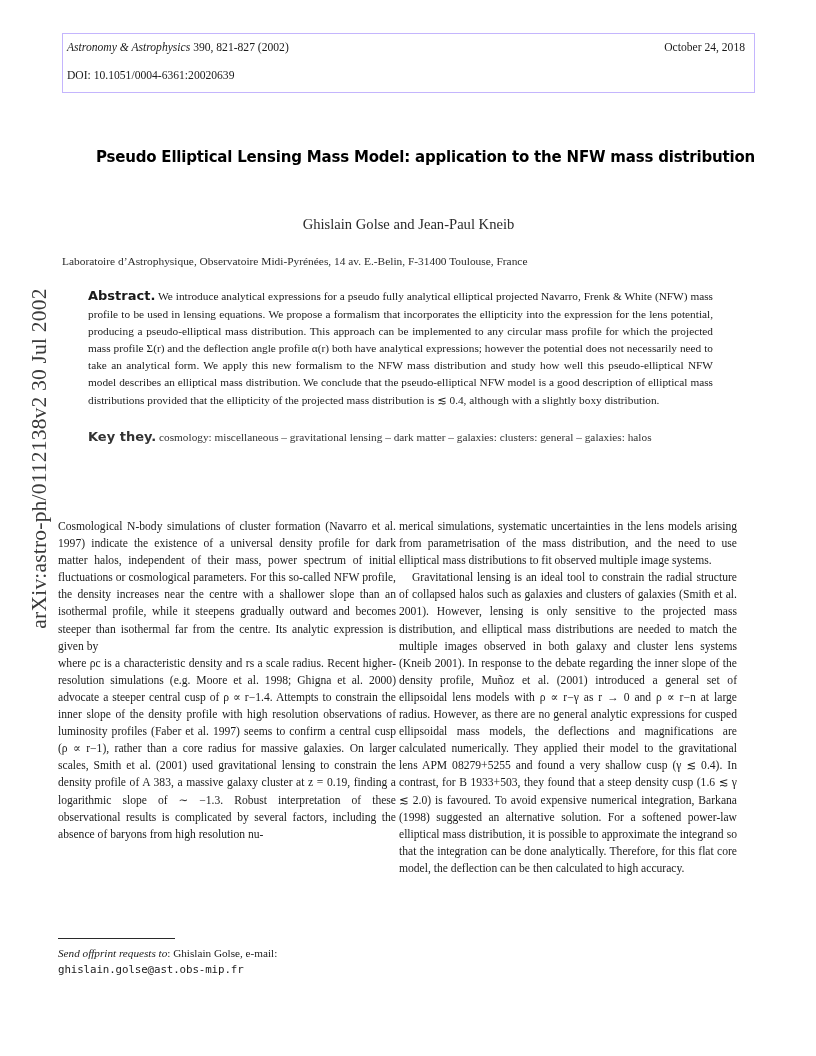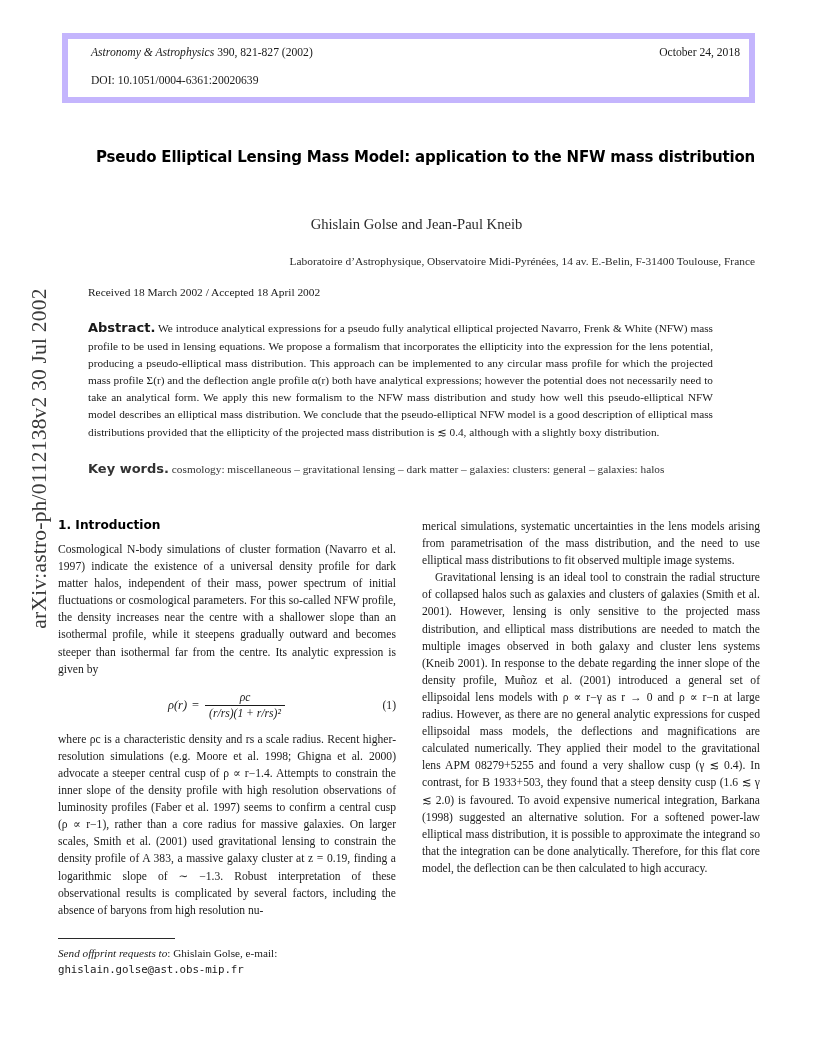--- a/index.html
+++ b/index.html
@@ -33,22 +33,22 @@
     white-space: nowrap;
   }
 
   
   .header-box {
     position: absolute;
     left: 62px;
     top: 33px;
     width: 693px;
     box-sizing: border-box;
-    border: 6px solid #c4b5fd;
-    padding: 6px 9px 7px 23px;
+    border: 1px solid #c4b5fd;
+    padding: 6px 9px 7px 4px;
     font-size: 11.6px;
     line-height: 1.42;
   }
   .header-row {
     display: flex;
     justify-content: space-between;
     align-items: baseline;
   }
   .journal-ref { font-style: normal; }
   .journal-ref .jname { font-style: italic; }
@@ -64,33 +64,33 @@
     text-align: right;
     font-family: "DejaVu Sans", "Liberation Sans", sans-serif;
     font-weight: bold;
     font-size: 15px;
     line-height: 1.33;
     letter-spacing: -0.2px;
     color: #000;
   }
   .authors {
     position: absolute;
-    left: 70px;
+    left: 62px;
     top: 216px;
     width: 693px;
     text-align: center;
     font-size: 14.6px;
     color: #2a2a2a;
   }
   .affiliation {
     position: absolute;
     left: 62px;
     top: 255px;
     width: 693px;
-    text-align: right;
+    text-align: left;
     font-size: 11.4px;
     color: #2a2a2a;
   }
 
   
   .abs-block {
     position: absolute;
     left: 88px;
     top: 286px;
     width: 625px;
@@ -125,21 +125,21 @@
     width: 700px;
     height: 470px;
   }
   .col {
     position: absolute;
     top: 0;
     width: 338px;
     height: 470px;
   }
   .col-left  { left: 0px; }
-  .col-right { left: 364px; }
+  .col-right { left: 341px; }
 
   .sec-head {
     font-family: "DejaVu Sans", "Liberation Sans", sans-serif;
     font-weight: bold;
     font-size: 12.2px;
     margin: 0 0 9px 0;
     color: #000;
   }
   .para {
     font-size: 11.6px;
@@ -225,42 +225,29 @@
       <div class="header-date">October 24, 2018</div>
     </div>
     <div class="doi-line">DOI: 10.1051/0004-6361:20020639</div>
   </div>
 
   <div class="title">Pseudo Elliptical Lensing Mass Model: application to the NFW mass distribution</div>
   <div class="authors">Ghislain Golse and Jean-Paul Kneib</div>
   <div class="affiliation">Laboratoire d’Astrophysique, Observatoire Midi-Pyrénées, 14 av. E.-Belin, F-31400 Toulouse, France</div>
 
   <div class="abs-block">
-    <div class="received">Received 18 March 2002 / Accepted 18 April 2002</div>
     <div class="abstract"><b>Abstract.</b> <span>We introduce analytical expressions for a pseudo fully analytical elliptical projected Navarro, Frenk &amp; White (NFW) mass profile to be used in lensing equations. We propose a formalism that incorporates the ellipticity into the expression for the lens potential, producing a pseudo-elliptical mass distribution. This approach can be implemented to any circular mass profile for which the projected mass profile Σ(r) and the deflection angle profile α(r) both have analytical expressions; however the potential does not necessarily need to take an analytical form. We apply this new formalism to the NFW mass distribution and study how well this pseudo-elliptical NFW model describes an elliptical mass distribution. We conclude that the pseudo-elliptical NFW model is a good description of elliptical mass distributions provided that the ellipticity of the projected mass distribution is ≲ 0.4, although with a slightly boxy distribution.</span></div>
-    <div class="keywords"><b>Key words.</b> <span>cosmology: miscellaneous – gravitational lensing – dark matter – galaxies: clusters: general – galaxies: halos</span></div>
+    <div class="keywords"><b>Key they.</b> <span>cosmology: miscellaneous – gravitational lensing – dark matter – galaxies: clusters: general – galaxies: halos</span></div>
   </div>
 
   <div class="columns">
 
     <div class="col col-left">
-      <div class="sec-head">1. Introduction</div>
       <p class="para">Cosmological N-body simulations of cluster formation (Navarro et al. 1997) indicate the existence of a universal density profile for dark matter halos, independent of their mass, power spectrum of initial fluctuations or cosmological parameters. For this so-called NFW profile, the density increases near the centre with a shallower slope than an isothermal profile, while it steepens gradually outward and becomes steeper than isothermal far from the centre. Its analytic expression is given by</p>
 
-      <div class="equation">
-        <span class="eq-body">
-          <span class="mi">ρ(r)</span>
-          <span>=</span>
-          <span class="frac">
-            <span class="num mi">ρc</span>
-            <span class="den mi">(r/rs)(1 + r/rs)²</span>
-          </span>
-        </span>
-        <span class="eq-num">(1)</span>
-      </div>
 
       <p class="para">where ρc is a characteristic density and rs a scale radius. Recent higher-resolution simulations (e.g. Moore et al. 1998; Ghigna et al. 2000) advocate a steeper central cusp of ρ ∝ r−1.4. Attempts to constrain the inner slope of the density profile with high resolution observations of luminosity profiles (Faber et al. 1997) seems to confirm a central cusp (ρ ∝ r−1), rather than a core radius for massive galaxies. On larger scales, Smith et al. (2001) used gravitational lensing to constrain the density profile of A 383, a massive galaxy cluster at z = 0.19, finding a logarithmic slope of ∼ −1.3. Robust interpretation of these observational results is complicated by several factors, including the absence of baryons from high resolution nu-</p>
     </div>
 
     <div class="col col-right">
       <p class="para">merical simulations, systematic uncertainties in the lens models arising from parametrisation of the mass distribution, and the need to use elliptical mass distributions to fit observed multiple image systems.</p>
       <p class="para indent">Gravitational lensing is an ideal tool to constrain the radial structure of collapsed halos such as galaxies and clusters of galaxies (Smith et al. 2001). However, lensing is only sensitive to the projected mass distribution, and elliptical mass distributions are needed to match the multiple images observed in both galaxy and cluster lens systems (Kneib 2001). In response to the debate regarding the inner slope of the density profile, Muñoz et al. (2001) introduced a general set of ellipsoidal lens models with ρ ∝ r−γ as r → 0 and ρ ∝ r−n at large radius. However, as there are no general analytic expressions for cusped ellipsoidal mass models, the deflections and magnifications are calculated numerically. They applied their model to the gravitational lens APM 08279+5255 and found a very shallow cusp (γ ≲ 0.4). In contrast, for B 1933+503, they found that a steep density cusp (1.6 ≲ γ ≲ 2.0) is favoured. To avoid expensive numerical integration, Barkana (1998) suggested an alternative solution. For a softened power-law elliptical mass distribution, it is possible to approximate the integrand so that the integration can be done analytically. Therefore, for this flat core model, the deflection can be then calculated to high accuracy.</p>
     </div>
 
   </div>

